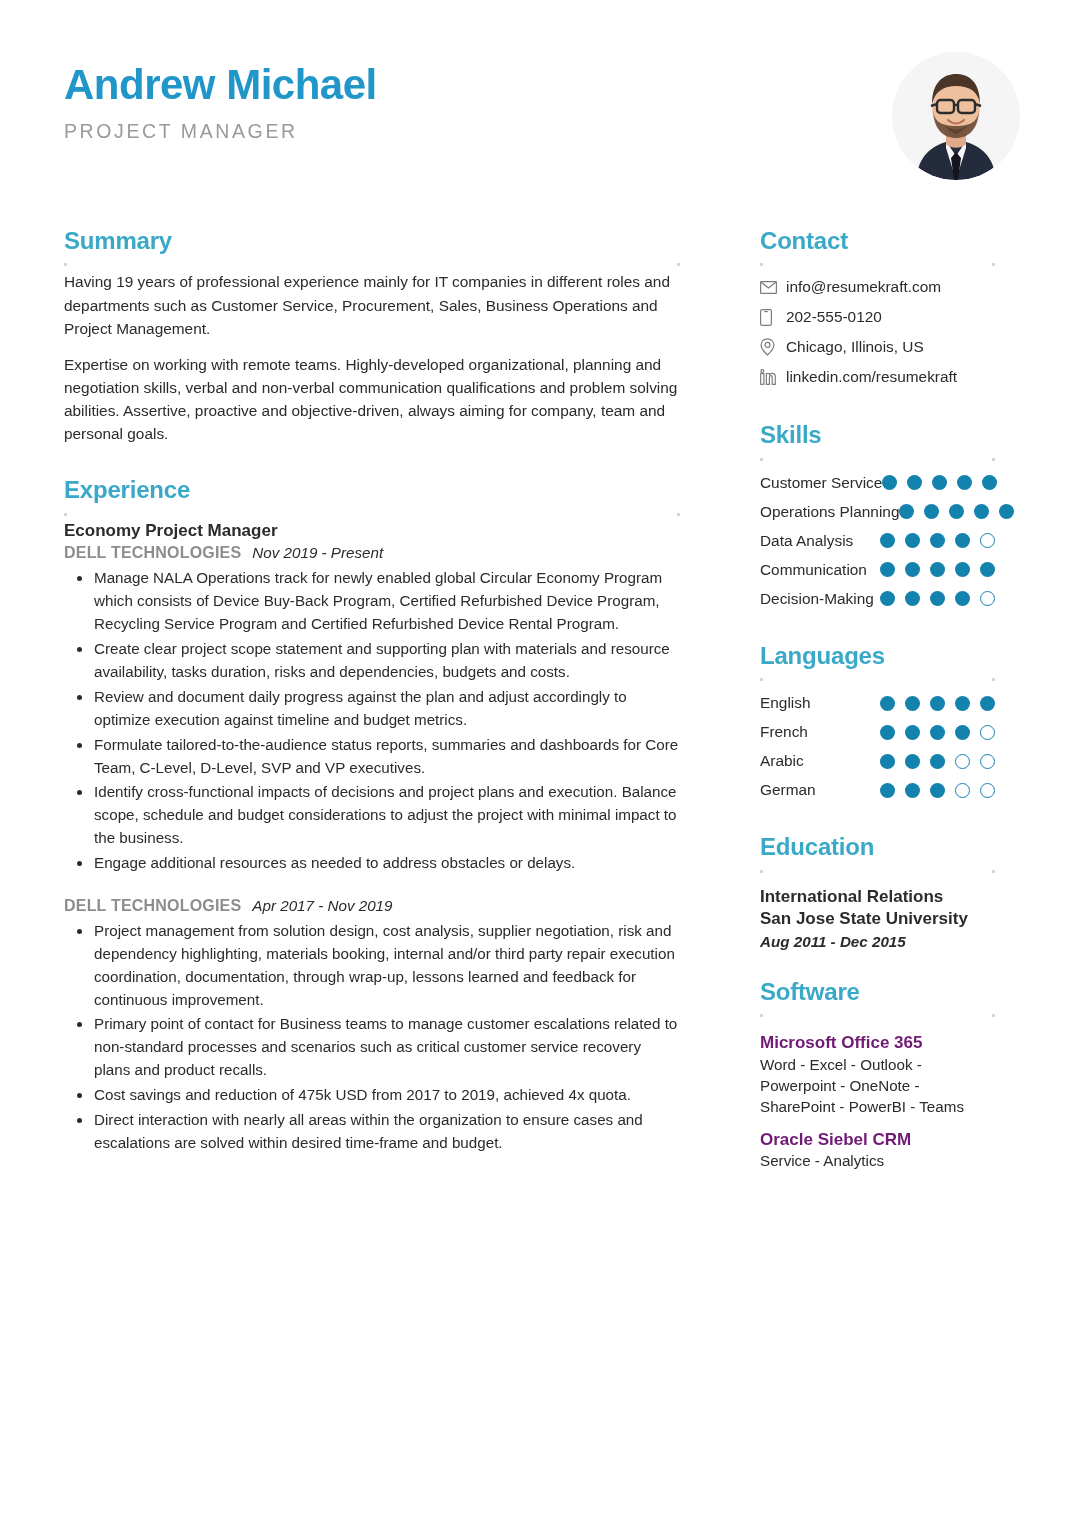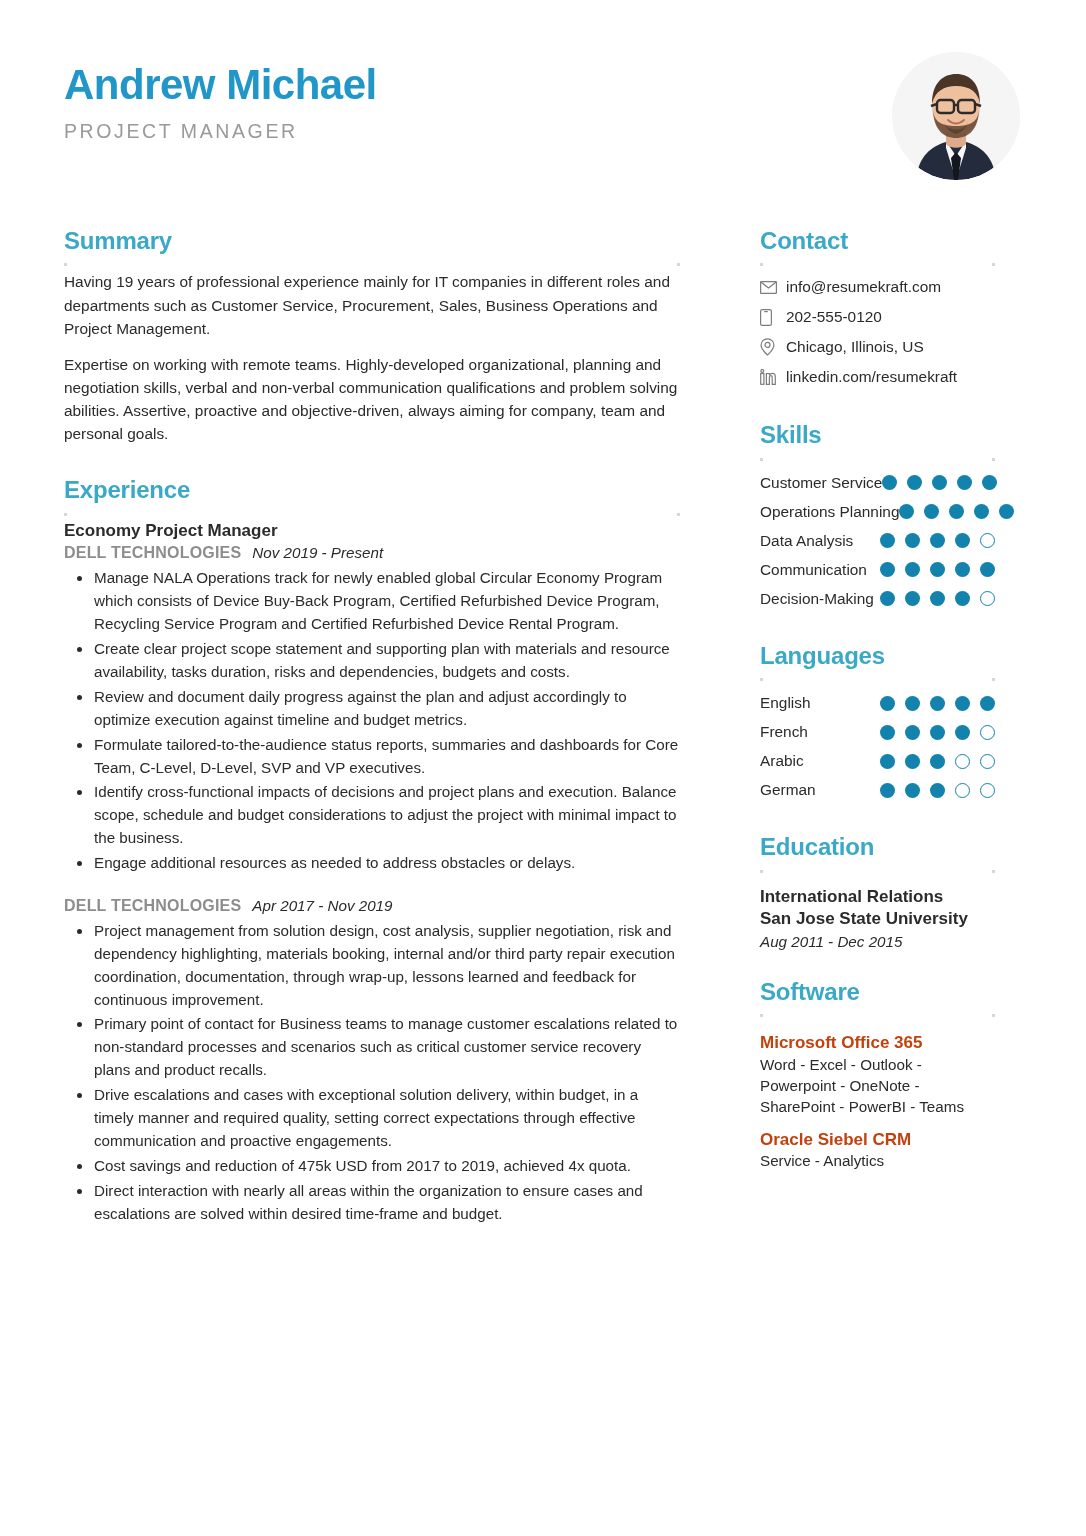--- a/index.html
+++ b/index.html
@@ -207,27 +207,28 @@
     color: #2b2b2b;
     font-stretch: condensed;
     line-height: 1.35;
   }
   .edu-dates {
     font-size: 15.2px;
     font-style: italic;
     color: #2b2b2b;
     font-stretch: condensed;
     line-height: 1.4;
+    font-weight: bold;
   }
 
   .sw-entry { margin-top: 10px; }
   .sw-name {
     font-size: 17px;
     font-weight: bold;
-    color: #c2410c;
+    color: #701a75;
     font-stretch: condensed;
     line-height: 1.4;
   }
   .sw-detail {
     font-size: 15.2px;
     color: #2b2b2b;
     line-height: 1.38;
   }
 
   .gap-sm  { height: 16px; }
@@ -317,21 +318,20 @@
 
         <div class="gap-sm"></div>
 
         <div class="exp-block">
           <div class="exp-meta">
             <span class="exp-company">DELL TECHNOLOGIES</span><span class="exp-dates">Apr 2017 - Nov 2019</span>
           </div>
           <ul class="bullets">
             <li>Project management from solution design, cost analysis, supplier negotiation, risk and dependency highlighting, materials booking, internal and/or third party repair execution coordination, documentation, through wrap-up, lessons learned and feedback for continuous improvement.</li>
             <li>Primary point of contact for Business teams to manage customer escalations related to non-standard processes and scenarios such as critical customer service recovery plans and product recalls.</li>
-            <li>Drive escalations and cases with exceptional solution delivery, within budget, in a timely manner and required quality, setting correct expectations through effective communication and proactive engagements.</li>
             <li>Cost savings and reduction of 475k USD from 2017 to 2019, achieved 4x quota.</li>
             <li>Direct interaction with nearly all areas within the organization to ensure cases and escalations are solved within desired time-frame and budget.</li>
           </ul>
         </div>
       </div>
     </div>
 
     <div class="col-side">
 
       <div class="side-sec">

